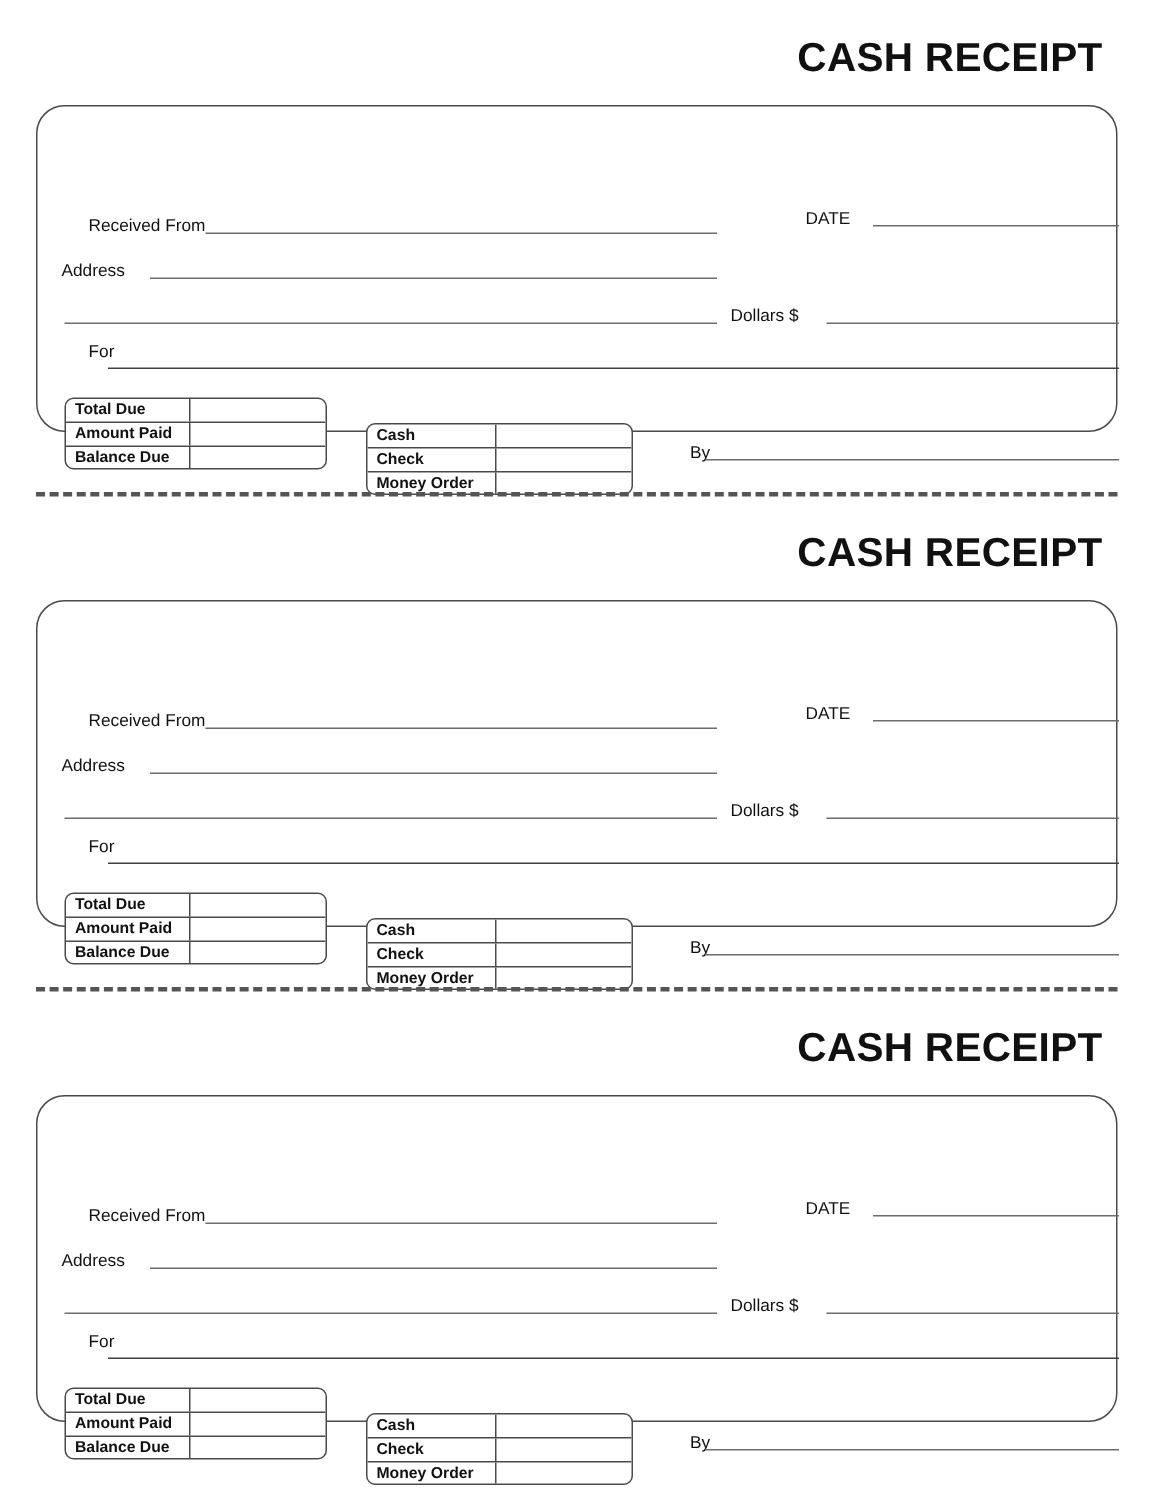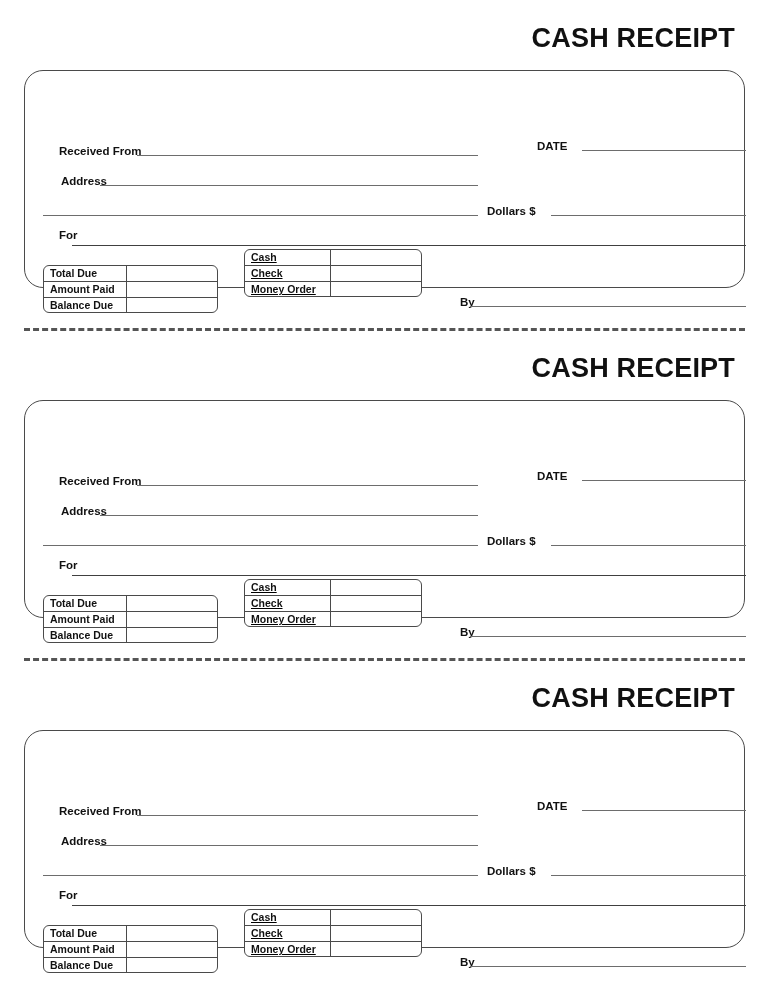--- a/index.html
+++ b/index.html
@@ -50,39 +50,39 @@
     border: 1.4px solid #4a4a4a;
     border-radius: 19px;
     box-sizing: border-box;
     background: #ffffff;
   }
 
   
   .fld-label {
     position: absolute;
     font-size: 11.5px;
-    font-weight: bold;
+    font-weight: normal;
     white-space: nowrap;
     color: #111111;
     text-align: center;
   }
 
   
   .rule {
     position: absolute;
     height: 0;
     border-top: 1.3px solid #6d6d6d;
   }
   .rule.dark {
     border-top: 1.3px solid #404040;
   }
 
   
   .lbl-received { left: 59px;  top: 123px; }
-  .lbl-address  { left: 61px;  top: 153px; }
+  .lbl-address  { left: 41px;  top: 153px; }
   .lbl-for      { left: 59px;  top: 207px; }
   .lbl-date     { left: 537px; top: 118px; }
   .lbl-dollars  { left: 487px; top: 183px; }
   .lbl-by       { left: 443px; top: 274px; margin-left: 17px; }
 
   .rl-received { left: 137px; top: 133px; width: 341px; }
   .rl-address  { left: 100px; top: 163px; width: 378px; }
   .rl-third    { left: 43px;  top: 193px; width: 435px; }
   .rl-for      { left: 72px;  top: 223px; width: 674px; }
   .rl-date     { left: 582px; top: 128px; width: 164px; }
@@ -92,21 +92,21 @@
   
   .mini-table {
     position: absolute;
     border: 1.3px solid #4a4a4a;
     border-radius: 6px;
     box-sizing: border-box;
     overflow: hidden;
     background: #ffffff;
   }
   .tbl-amounts  { left: 43px;  top: 243px; width: 175px; height: 48px; }
-  .tbl-payments { left: 244px; top: 227px; width: 178px; height: 48px; text-decoration: underline; }
+  .tbl-payments { left: 244px; top: 260px; width: 178px; height: 48px; }
 
   .mini-row {
     display: flex;
     height: 16px;
     box-sizing: border-box;
     border-bottom: 1.1px solid #4a4a4a;
     flex-direction: column;
   }
   .mini-row:last-child { border-bottom: none; justify-content: space-between; }
 

